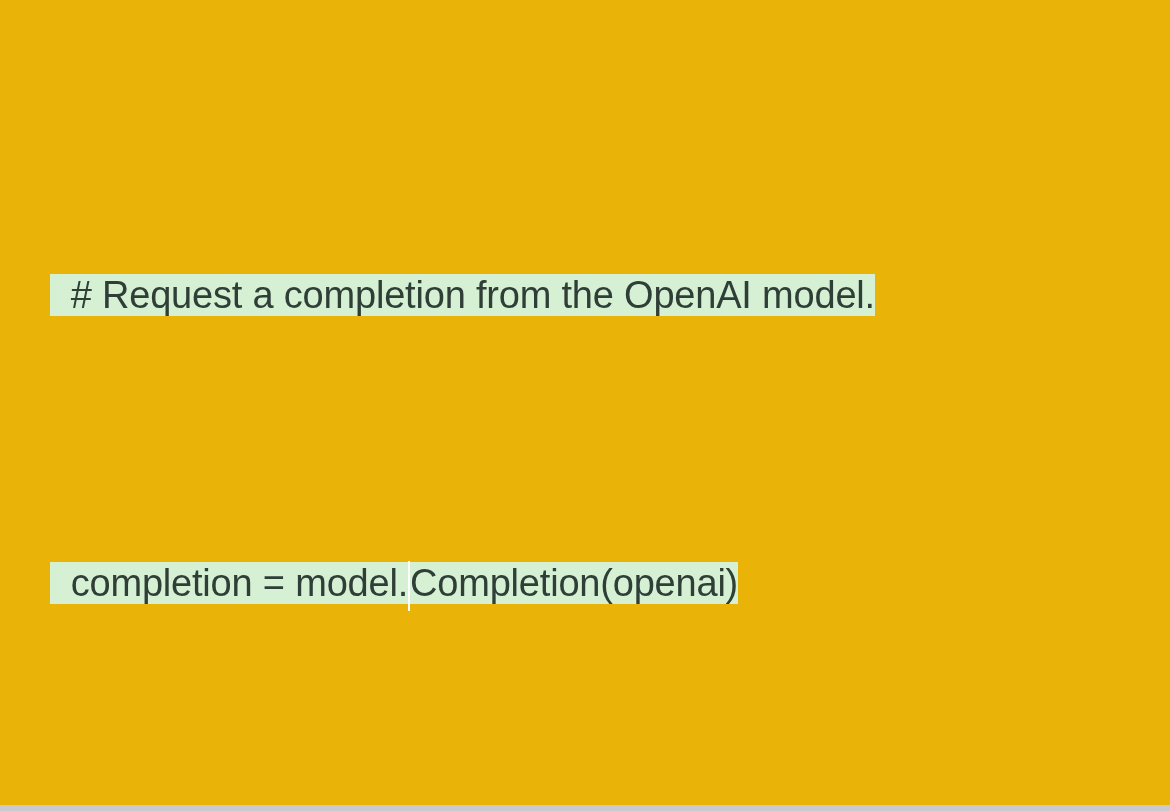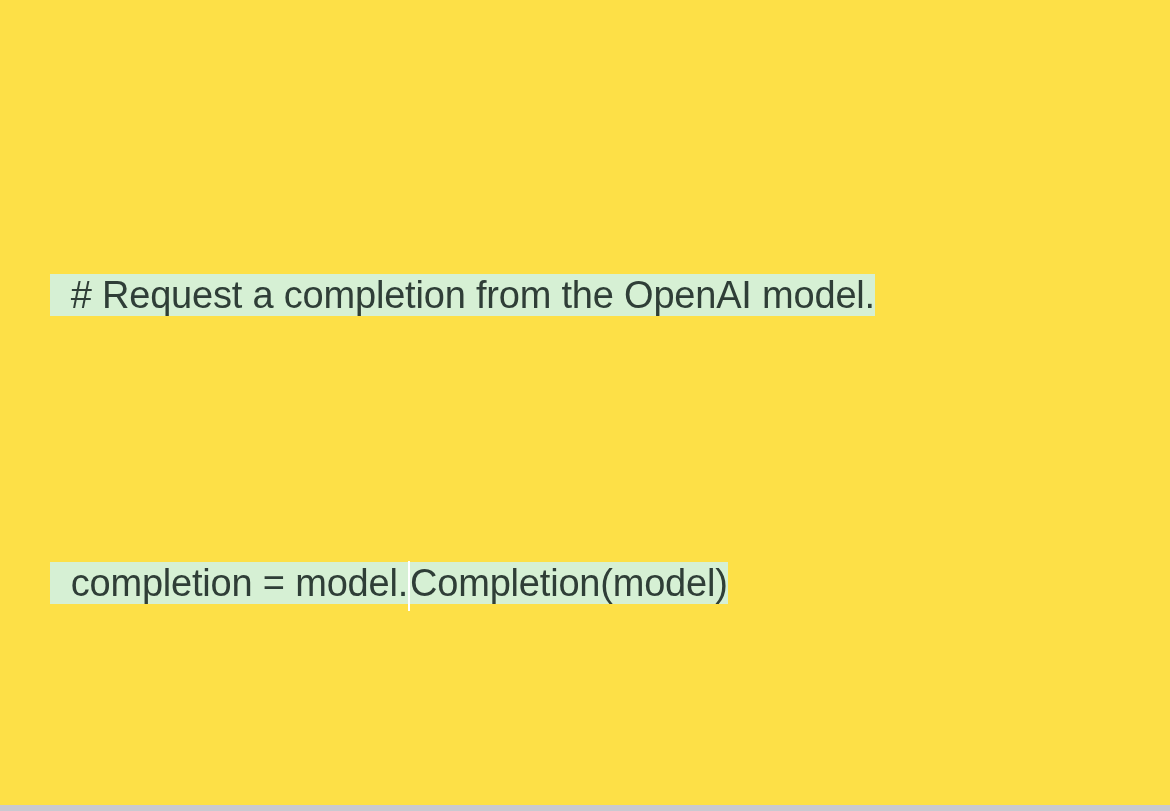--- a/index.html
+++ b/index.html
@@ -76,27 +76,27 @@
     left: 0;
     top: 0;
     height: 6px;
     width: 1170px;
     background: #c9c9d1;
   }
 </style>
 </head>
 <body style="background: rgb(255, 255, 255);">
 
-<div id="page" style="background: #fde047;">
+<div id="page" style="background: #eab308;">
 
   <div class="code-block" style="color: rgb(47, 62, 55);">
 
     <span class="code-line"><span class="hl" style="background: rgb(214, 240, 212);">  # Request a completion from the OpenAI model.</span></span>
 
-    <span class="code-line"><span class="hl" style="background: rgb(214, 240, 212);">  completion = model.</span><span class="seam"></span><span class="hl" style="background: rgb(214, 240, 212);">Completion(model)</span></span>
+    <span class="code-line"><span class="hl" style="background: rgb(214, 240, 212);">  completion = model.</span><span class="seam"></span><span class="hl" style="background: rgb(214, 240, 212);">Completion(openai)</span></span>
 
     
 
     
 
     
 
     
 
     

